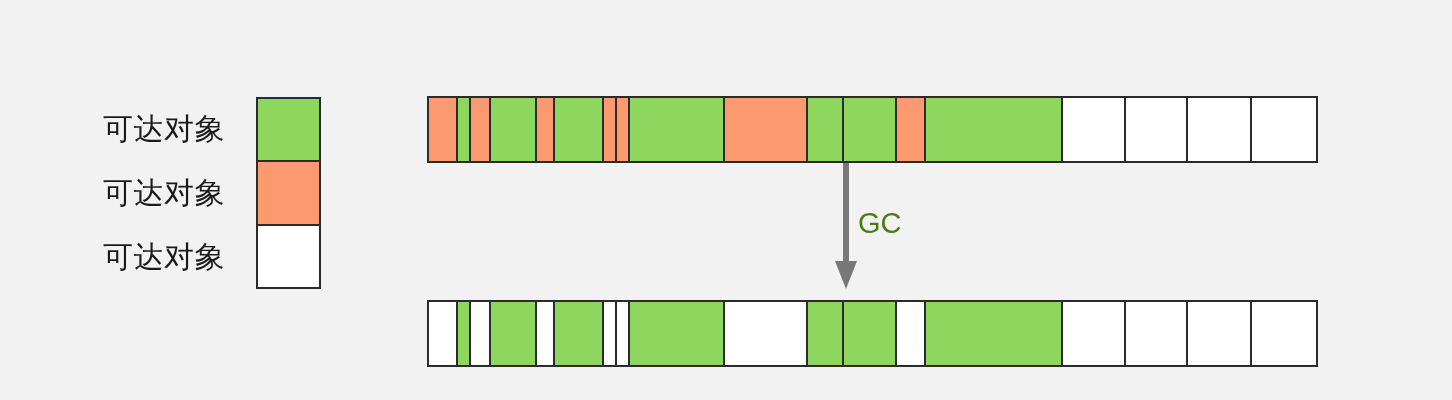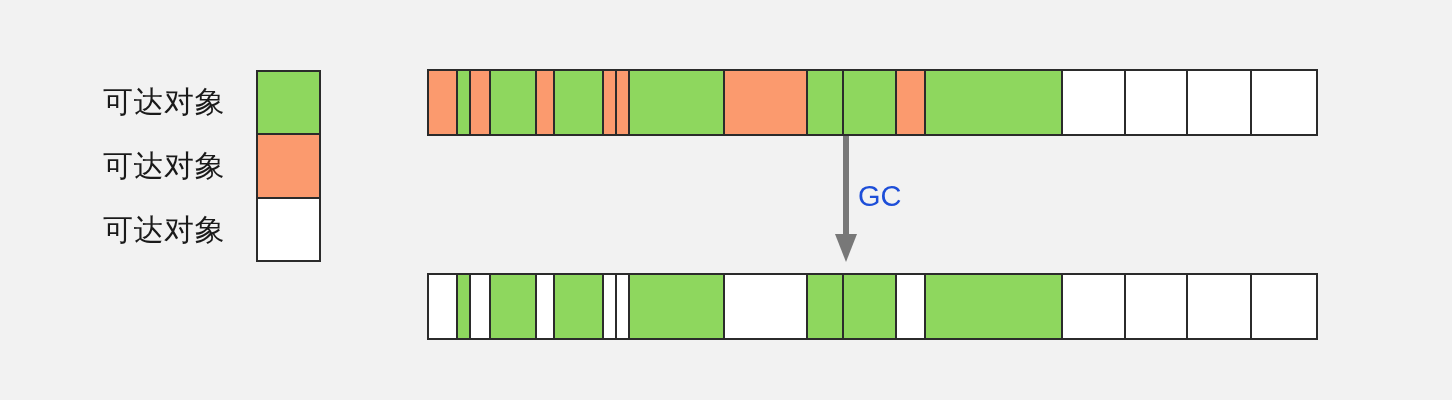--- a/index.html
+++ b/index.html
@@ -10,20 +10,21 @@
     width: 1452px;
     height: 400px;
     background: #f2f2f2;
     font-family: "Liberation Sans", sans-serif;
     overflow: hidden;
   }
   #stage {
     position: relative;
     width: 1452px;
     height: 284px;
+    margin-top: 27px;
   }
 
   
   #legend-labels {
     position: absolute;
     left: 20px;
     top: 70px;
     width: 205px;
     height: 192px;
     display: flex;
@@ -91,21 +92,21 @@
     left: 832px;
     top: 136px;
     width: 28px;
     height: 128px;
   }
   #gc-label {
     position: absolute;
     left: 858px;
     top: 182px;
     font-size: 29px;
-    color: #1d4ed8;
+    color: #4d7c0f;
     line-height: 1;
     white-space: nowrap;
   }
 </style>
 </head>
 <body>
 
 <div id="stage">
 
   <div id="legend-labels">

